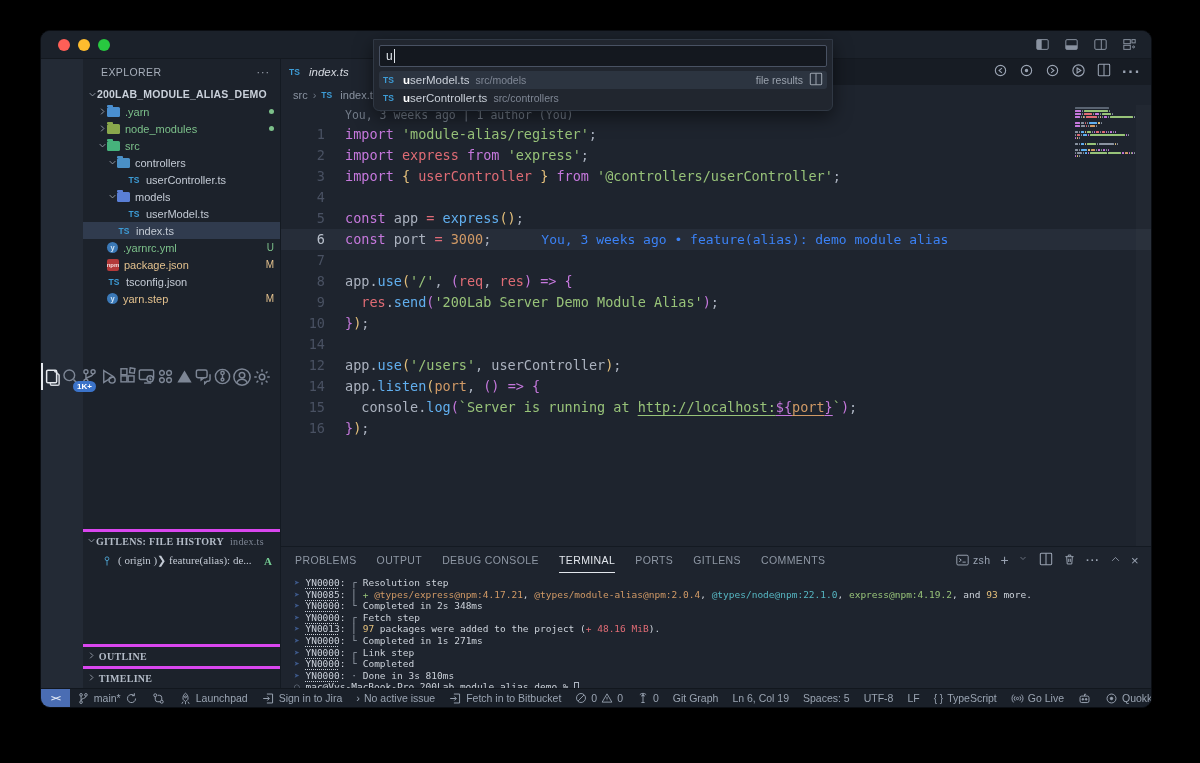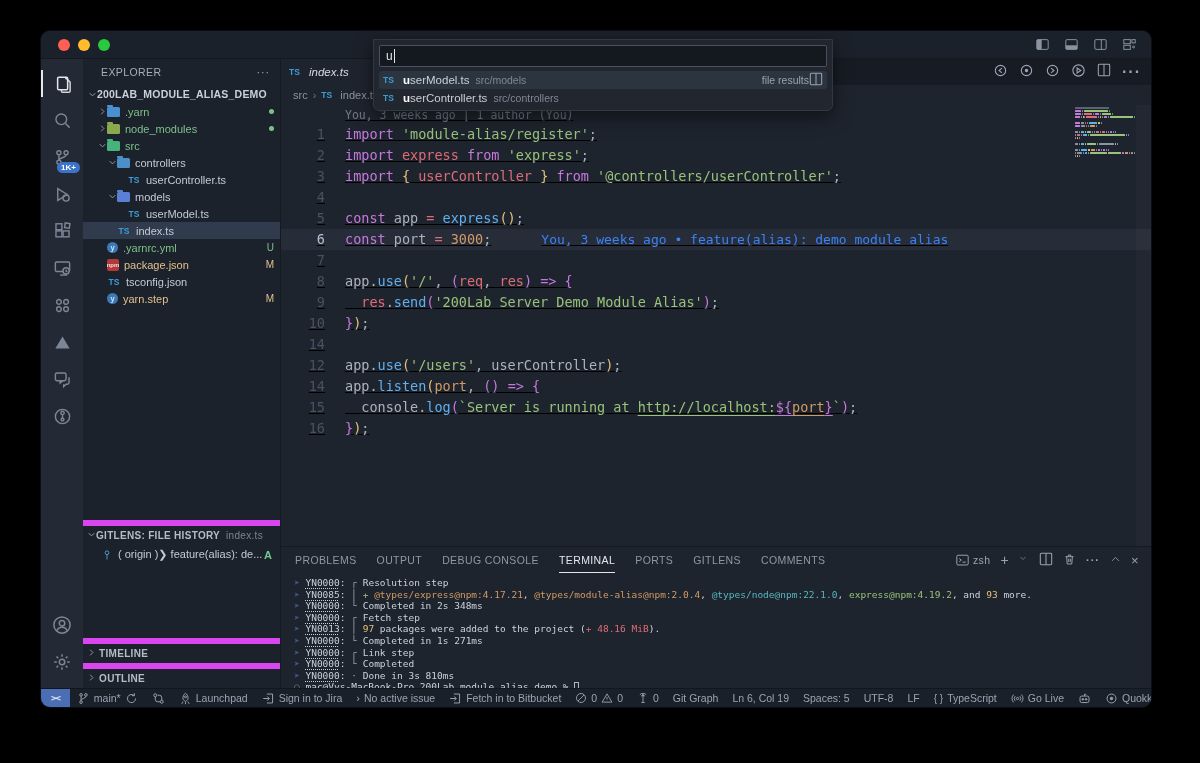--- a/index.html
+++ b/index.html
@@ -19,21 +19,21 @@
   .lights { display:flex; gap:8px; margin-left:17px; }
   .light { width:12px; height:12px; border-radius:50%; }
   .l-red{background:#ff5f57}.l-yel{background:#febc2e}.l-grn{background:#28c840}
   .tb-icons { position:absolute; right:14px; display:flex; gap:14px; align-items:center; }
   .tb-icons svg { display:block; }
 
   
   .bodyrow { flex:1; display:flex; min-height:0; }
 
   
-  .activitybar { width:42px; flex:none; background:#232a35; display:flex; flex-direction:column;
+  .activitybar { width:42px; flex:none; background:#232a35; display:flex; flex-direction:row;
                  align-items:center; padding-top:6px; }
   .ab-item { width:42px; height:37px; display:flex; align-items:center; justify-content:center;
              color:#7d8695; position:relative; }
   .ab-item.active { color:#e4e8ee; }
   .ab-item.active::before { content:""; position:absolute; left:0; top:5px; bottom:5px; width:2px; background:#e4e8ee; }
   .ab-badge { position:absolute; right:3px; bottom:3px; background:#3b73c9; color:#fff;
               font-size:8px; font-weight:bold; border-radius:8px; padding:1px 4px; }
   .ab-spacer { flex:1; }
 
   
@@ -53,21 +53,21 @@
   .fi { flex:none; margin-right:5px; display:inline-flex; align-items:center; justify-content:center; }
   .fi-folder { width:13px; height:10px; border-radius:1.5px; position:relative; }
   .fi-folder::before { content:""; position:absolute; left:0; top:-2px; width:6px; height:2px;
                        border-radius:1px 1px 0 0; background:inherit; }
   .fi-ts { width:14px; font-size:8.5px; font-weight:bold; color:#3d9cd6; font-family:"Liberation Sans",sans-serif; }
   .fi-yarn { width:11px; height:11px; border-radius:50%; background:#3b79b7; color:#cfe3f5;
              font-size:7.5px; font-weight:bold; display:flex; align-items:center; justify-content:center; }
   .fi-npm { width:12px; height:12px; border-radius:2px; background:#b33939; color:#f3dada;
             font-size:6px; font-weight:bold; display:flex; align-items:center; justify-content:center; }
   .root-row { font-weight:bold; color:#c9d0da; height:18px; display:flex; align-items:center; font-size:10.5px; letter-spacing:.2px;}
-  .sb-sec { border-top:6px solid #d946ef; }
+  .sb-sec { border-top:3px solid #d946ef;font-family:Liberation Serif, serif; }
   .sec-head { height:19px; display:flex; align-items:center; font-weight:bold; font-size:10px;
               color:#b4bcc8; letter-spacing:.3px; padding-left:4px; }
   .sec-head .sub { font-weight:normal; color:#7d8593; margin-left:6px; font-size:10px; }
   .gl-row { height:19px; display:flex; align-items:center; padding:0 8px 0 18px; color:#c3cad4; }
   .gl-row .msg { overflow:hidden; white-space:nowrap; text-overflow:ellipsis; }
   .gl-row .a-badge { margin-left:auto; color:#73c991; font-weight:bold; }
 
   
   .maincol { flex:1; display:flex; flex-direction:column; min-width:0; background:#1e242e; }
 
@@ -79,21 +79,21 @@
   .tab .close { margin-left:auto; color:#9aa2ae; font-size:11px; }
   .ed-actions { position:absolute; right:10px; top:0; height:26px; display:flex; align-items:center;
                 gap:11px; color:#9aa3b2; }
 
   
   .breadcrumbs { height:20px; flex:none; display:flex; align-items:center; gap:5px;
                  padding-left:12px; font-size:11px; color:#8a93a1; background:#1e242e; }
   .breadcrumbs .sep { color:#6b7482; }
 
   
-  .editor { flex:1; position:relative; overflow:hidden; font-size:13.5px; line-height:21px;text-decoration:underline; }
+  .editor { flex:1; position:relative; overflow:hidden; font-size:13.5px; line-height:21px; }
   .codelens { color:#717a87; font-size:11.5px; line-height:17px; padding-left:64px; padding-top:2px; }
   .cline { display:flex; height:21px; position:relative; }
   .cline.current { background:#262d39; }
   .lnum { width:44px; flex:none; text-align:right; color:#495162; padding-right:0; }
   .cline.current .lnum { color:#b9c0cc; }
   .ccontent { padding-left:20px; white-space:pre; }
   .tk-k{color:#c678dd} .tk-s{color:#98c379} .tk-n{color:#d19a66} .tk-f{color:#61afef}
   .tk-r{color:#e06c75} .tk-o{color:#df6b77} .tk-d{color:#abb2bf}
   .tk-b1{color:#e5c07b} .tk-b2{color:#c678dd}
   .tk-su{color:#98c379; text-decoration:underline; text-underline-offset:3px;}
@@ -134,21 +134,21 @@
                background:#21262f; border:1px solid #303844; border-radius:0 0 6px 6px;
                box-shadow:0 6px 18px rgba(0,0,0,.5); padding:5px 5px 3px 5px; }
   .qo-input { height:22px; background:#14181f; border:1px solid #495263; border-radius:2px;
               display:flex; align-items:center; padding:0 6px; font-size:12px; color:#e2e6ec; }
   .qo-caret { display:inline-block; width:1px; height:14px; background:#dfe3e9; margin-left:1px; }
   .qo-list { margin-top:4px; }
   .qo-row { height:18px; display:flex; align-items:center; gap:6px; padding:0 4px; font-size:11.5px; color:#c9cfd8; }
   .qo-row.selected { background:#2c3440; border-radius:3px; }
   .qo-name b { color:#fff; }
   .qo-path { color:#7f8795; font-size:10.5px; }
-  .qo-right { margin-left:auto; display:flex; align-items:center; color:#9aa2ad; font-size:10.5px; }
+  .qo-right { margin-left:auto; display:flex; align-items:center; gap:6px; color:#9aa2ad; font-size:10.5px; }
 
   svg { overflow:visible; }
 </style>
 </head>
 <body>
 
 <div id="window">
 
   <div class="titlebar">
     <div class="lights">
@@ -404,29 +404,29 @@
           <span class="msg">( origin )❯  feature(alias): de...</span>
           <span class="a-badge">A</span>
         </div>
         <div style="height:74px"></div>
       </div>
       <div class="sb-sec">
         <div class="sec-head">
           <span class="chev-r"><svg width="9" height="9" viewBox="0 0 16 16" fill="none" stroke="#9aa2ae" stroke-width="1.6">
                 <path d="M5.5 3l5 5-5 5"></path>
               </svg>&nbsp;</span>
-            <span>TIMELINE</span>
+            <span>OUTLINE</span>
         </div>
       </div>
       <div class="sb-sec">
         <div class="sec-head">
           <span class="chev-r"><svg width="9" height="9" viewBox="0 0 16 16" fill="none" stroke="#9aa2ae" stroke-width="1.6">
                 <path d="M5.5 3l5 5-5 5"></path>
               </svg>&nbsp;</span>
-            <span>OUTLINE</span>
+            <span>TIMELINE</span>
         </div>
       </div>
     </div>
 
     <div class="maincol">
       <div class="tabbar">
         <div class="tab">
           <span class="fi-ts">TS</span>
           <span class="name">index.ts</span>
           <span class="close">×</span>

